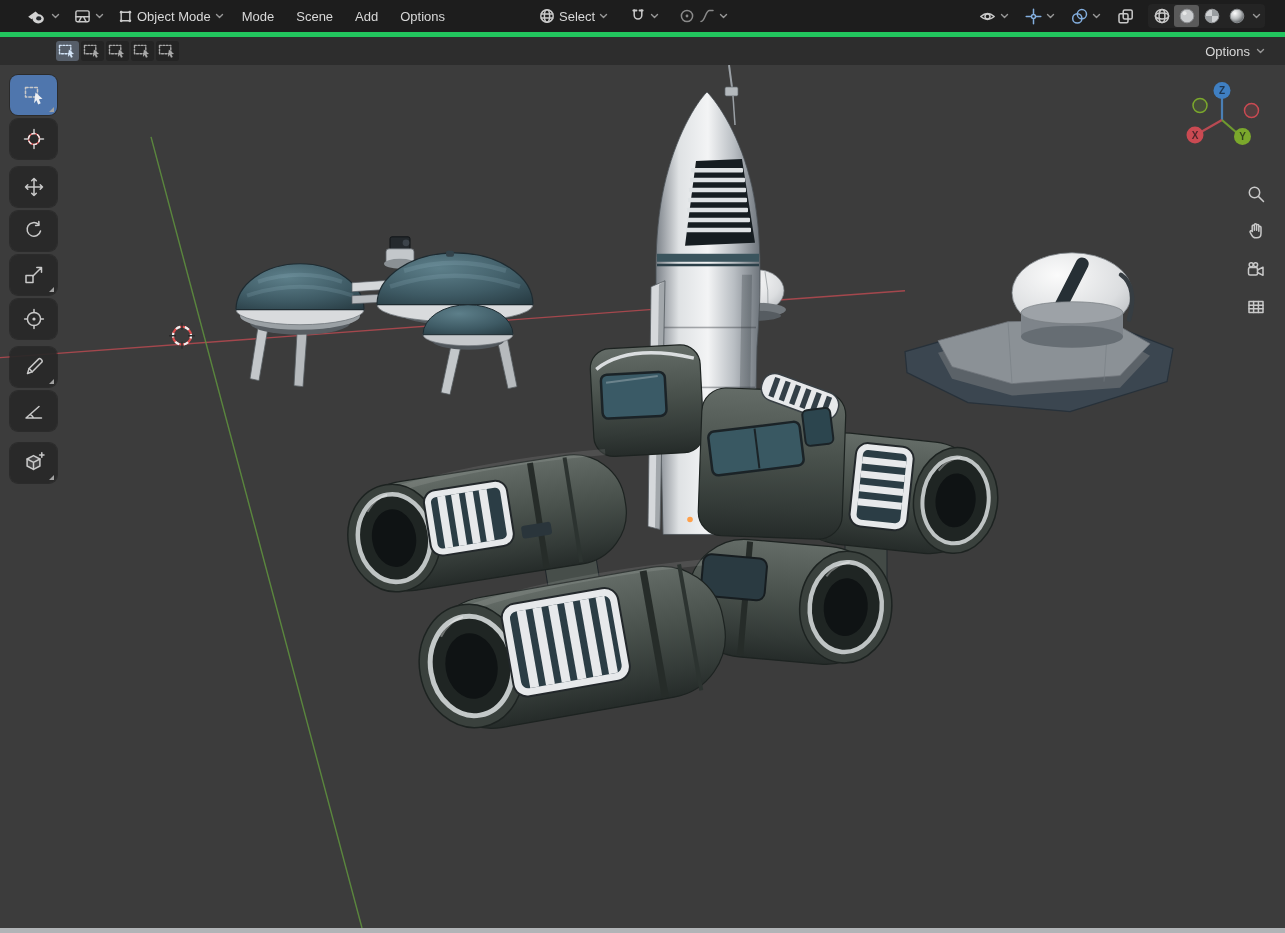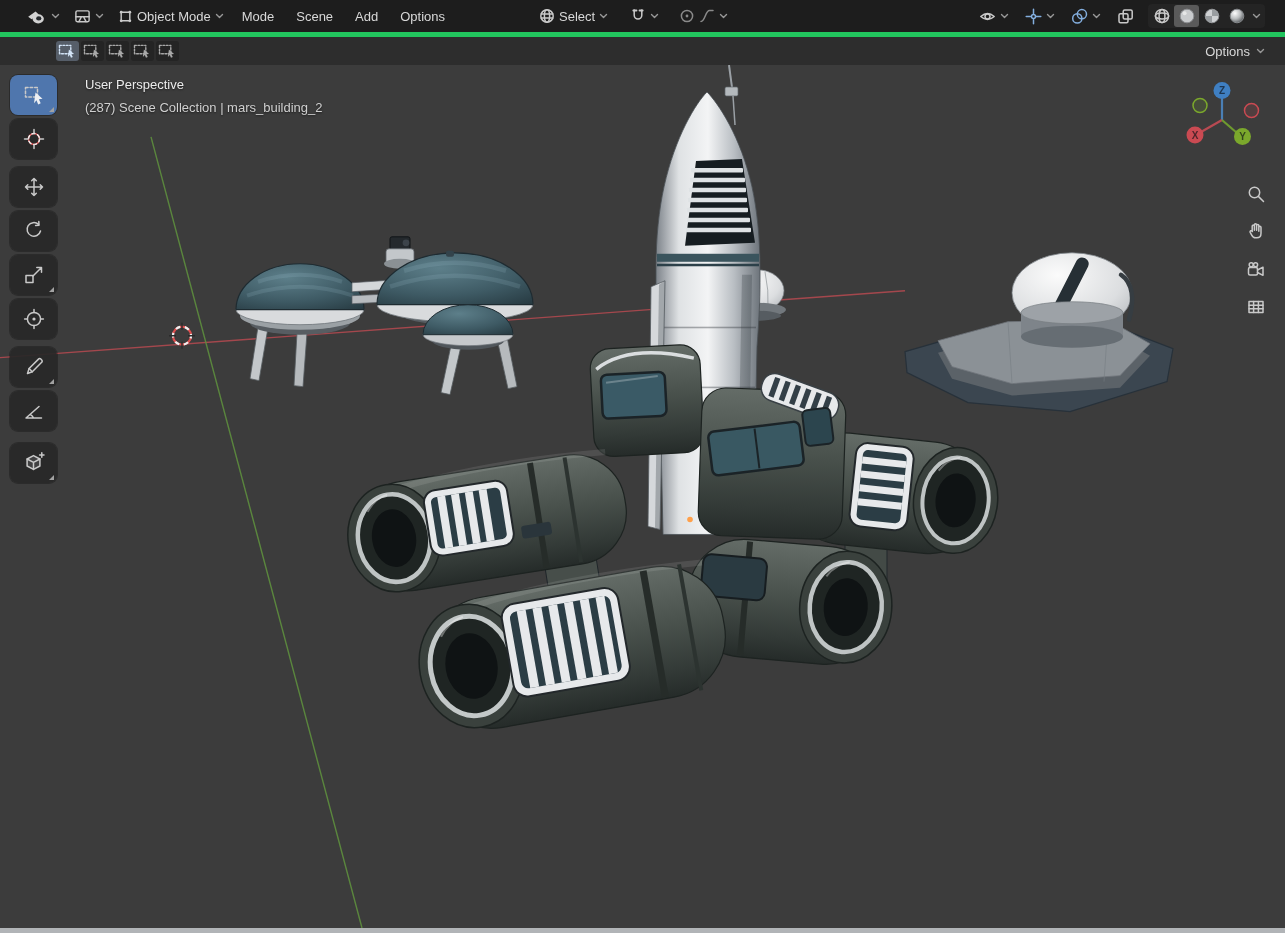--- a/index.html
+++ b/index.html
@@ -448,24 +448,20 @@
         <rect x="556" y="540" width="9" height="78" fill="#e7e9eb"></rect>
         <rect x="572" y="540" width="9" height="78" fill="#e7e9eb"></rect>
         <rect x="588" y="540" width="9" height="78" fill="#e7e9eb"></rect>
         <rect x="604" y="540" width="9" height="78" fill="#e7e9eb"></rect>
       </g>
 
       <circle cx="690" cy="455" r="2.8" fill="#ffa04a"></circle>
     </g>
   </svg>
 
-  <div class="overlay-text">
-    <div class="vp-label1">User Perspective</div>
-    <div class="vp-label2">(287) Scene Collection | mars_building_2</div>
-  </div>
 
   <div class="ltool">
     <div class="tool-btn active sub">
       <svg width="22" height="22" viewBox="0 0 22 22" class="ic">
         <rect x="2.5" y="3.5" width="12" height="9.5" stroke-dasharray="2.6 2"></rect>
         <path d="M12.5 8.5 L19.5 14.8 15.9 15.3 17.7 19.3 15.2 20.4 13.5 16.3 11 19.2 Z" fill="#eceff3" stroke="none"></path>
       </svg>
     </div>
     <div class="tool-btn">
       <svg width="22" height="22" viewBox="0 0 22 22" class="ic">

